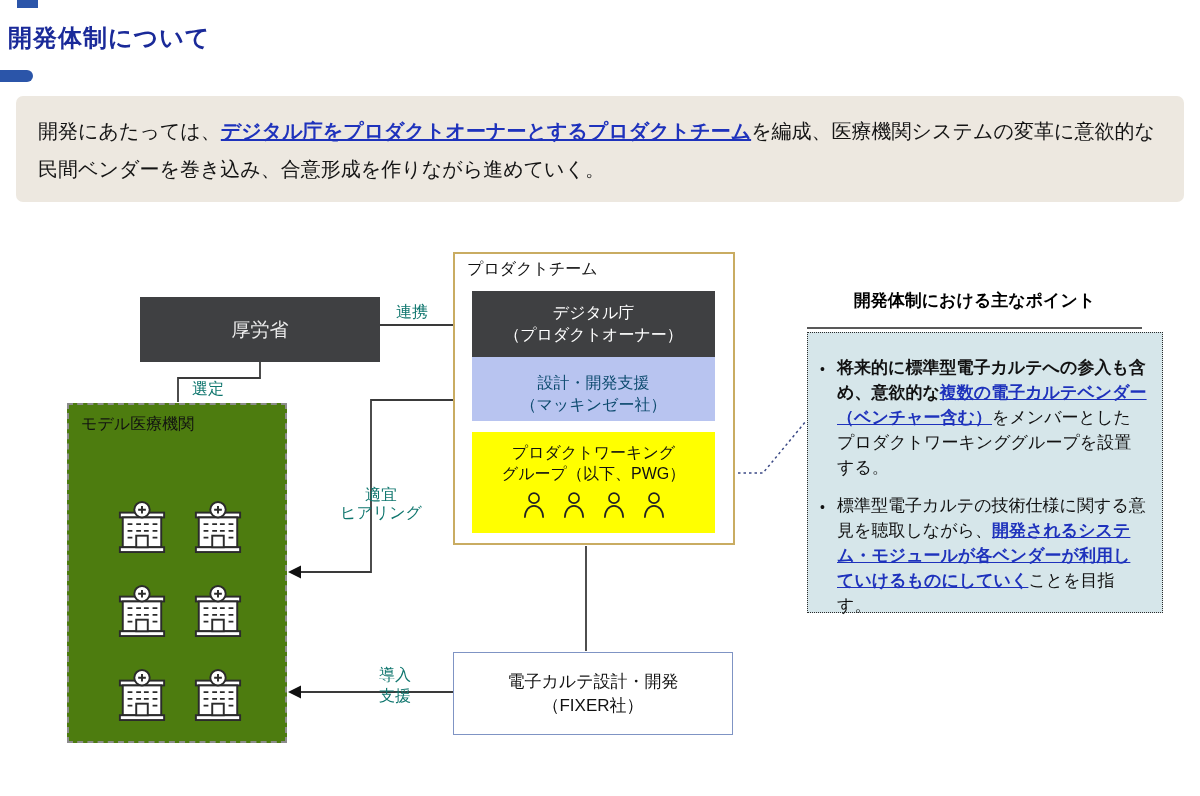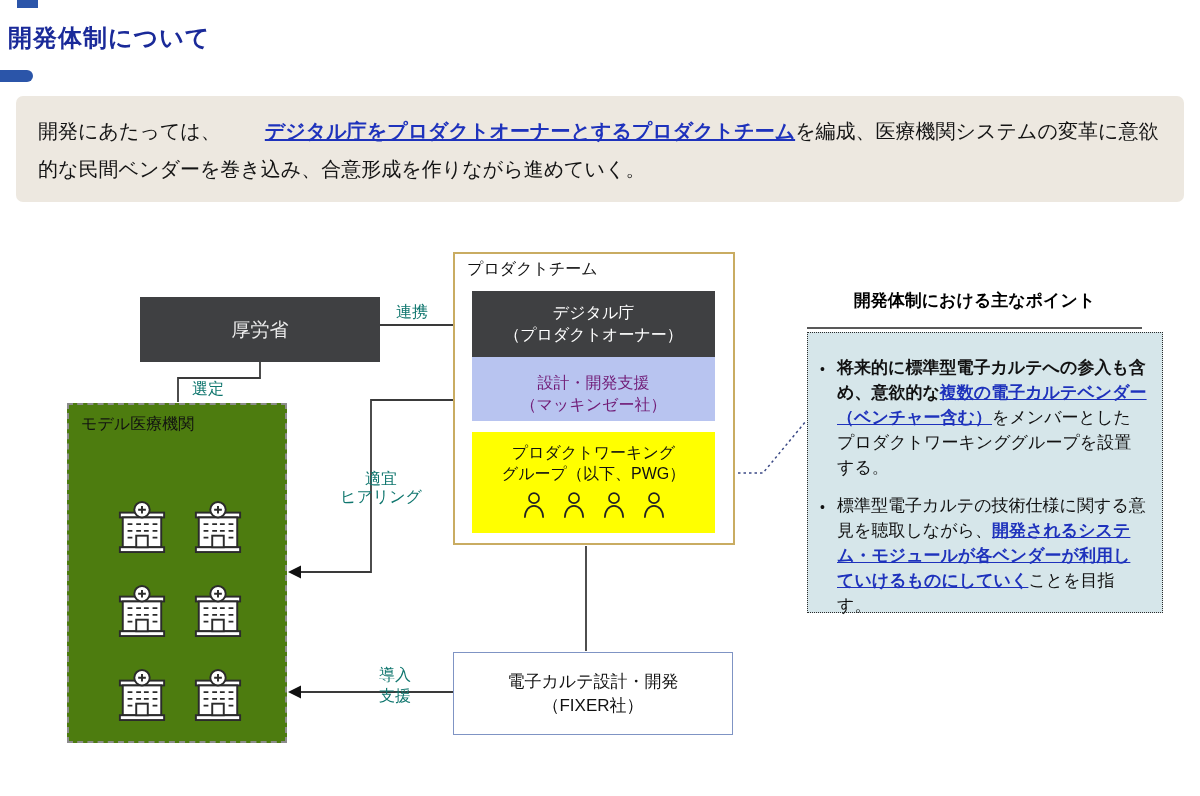--- a/index.html
+++ b/index.html
@@ -8,47 +8,47 @@
   .abs{position:absolute;}
 
   
   .corner-rect{left:17px;top:0;width:21px;height:8px;background:#2B55A9;}
   .page-title{left:8px;top:22px;font-size:24px;font-weight:bold;color:#1A2A99;letter-spacing:1px;white-space:nowrap;}
   .accent-pill{left:0;top:70px;width:33px;height:12px;background:#2B55A9;border-radius:0 7px 7px 0;}
 
   
   .lead-box{left:16px;top:96px;width:1168px;height:106px;background:#EDE8E0;border-radius:7px;
             box-sizing:border-box;padding:16px 22px;font-size:20px;line-height:38px;color:#141414;}
-  .lead-link{color:#1E32BC;font-weight:bold;text-decoration:underline;margin-left:44px;}
+  .lead-link{color:#1E32BC;font-weight:bold;text-decoration:underline;}
 
   
   .box-mhlw{left:140px;top:297px;width:240px;height:65px;background:#3F4042;color:#ECECEC;
             font-size:19px;display:flex;align-items:center;justify-content:center;}
   .pt-outer{left:453px;top:252px;width:282px;height:293px;border:2px solid #C9AC62;background:#fff;box-sizing:border-box;}
   .pt-title{left:467px;top:259px;font-size:16px;color:#111;white-space:nowrap;}
   .inner-box{left:472px;width:243px;box-sizing:border-box;text-align:center;}
   .box-digital{top:291px;height:66px;background:#3F4042;color:#fff;font-size:16px;line-height:22px;padding-top:11px;}
-  .box-design{top:357px;height:64px;background:#B8C4F0;color:#701a75;font-size:16px;line-height:22px;padding-top:15px;}
+  .box-design{top:357px;height:64px;background:#B8C4F0;color:#0c4a6e;font-size:16px;line-height:22px;padding-top:15px;}
   .box-pwg{top:432px;height:101px;background:#FFFF00;color:#111;font-size:16px;line-height:21px;padding-top:10px;}
   .pwg-members{display:flex;justify-content:center;gap:18px;margin-top:7px;}
 
   .box-model{left:67px;top:403px;width:220px;height:340px;border:2px dashed #8C8C8C;box-sizing:border-box;background:#4d7c0f;}
   .model-label{position:absolute;left:12px;top:9px;font-size:16px;white-space:nowrap;}
   .hospital-grid{position:absolute;left:48px;top:96px;display:grid;grid-template-columns:repeat(2,50px);
                  column-gap:26px;row-gap:26px;}
 
   .box-fixer{left:453px;top:652px;width:280px;height:83px;background:#fff;border:1.5px solid #7F94C4;
              box-sizing:border-box;display:flex;flex-direction:column;align-items:center;justify-content:center;
              font-size:17px;line-height:24px;color:#111;}
 
   
   .edge-lbl{font-size:16px;color:#0f766e;white-space:nowrap;}
   .lbl-renkei{left:396px;top:302px;}
   .lbl-sentei{left:192px;top:379px;}
-  .lbl-hearing{left:340px;top:470px;width:82px;text-align:center;line-height:18px;}
+  .lbl-hearing{left:340px;top:486px;width:82px;text-align:center;line-height:18px;}
   .lbl-donyu{left:371px;top:664px;width:48px;text-align:center;line-height:21px;}
 
   
   .points-title{left:807px;top:289px;width:335px;text-align:center;font-size:17px;font-weight:bold;
                 padding-bottom:15px;border-bottom:2px solid #595959;color:#000;}
   .points-box{left:807px;top:332px;width:356px;height:281px;background:#D6E6EA;border:1.5px dotted #2B2B2B;
               box-sizing:border-box;padding:22px 15px 0 12px;}
   .bullet{display:flex;margin-bottom:13px;font-size:17px;line-height:25px;color:#111;}
   .bullet .marker{flex:0 0 17px;text-align:left;font-size:14px;padding-top:2px;}
   .bullet-text{flex:1;}

